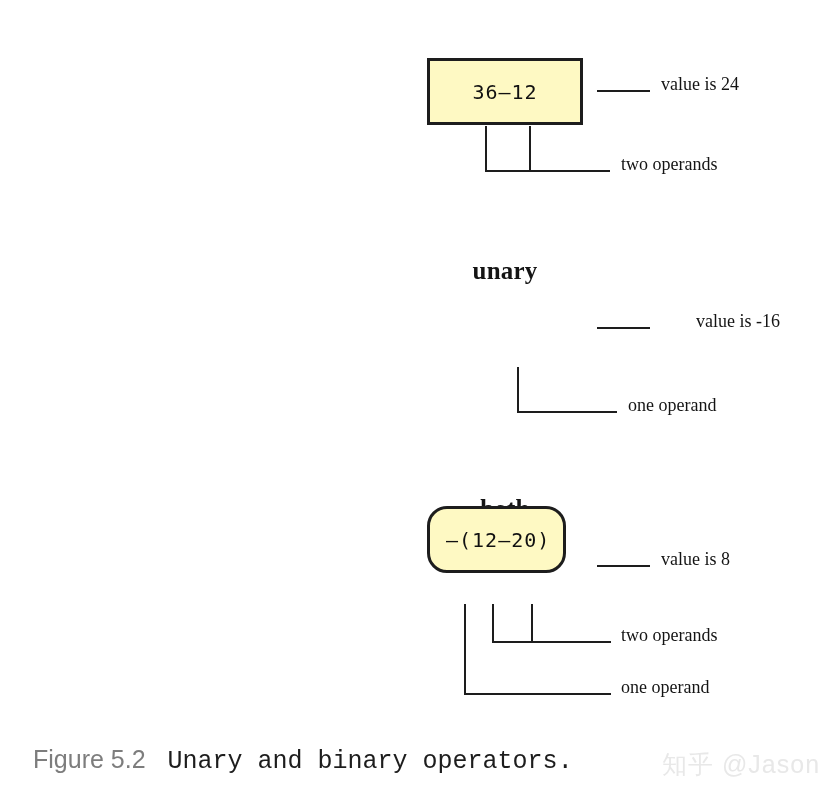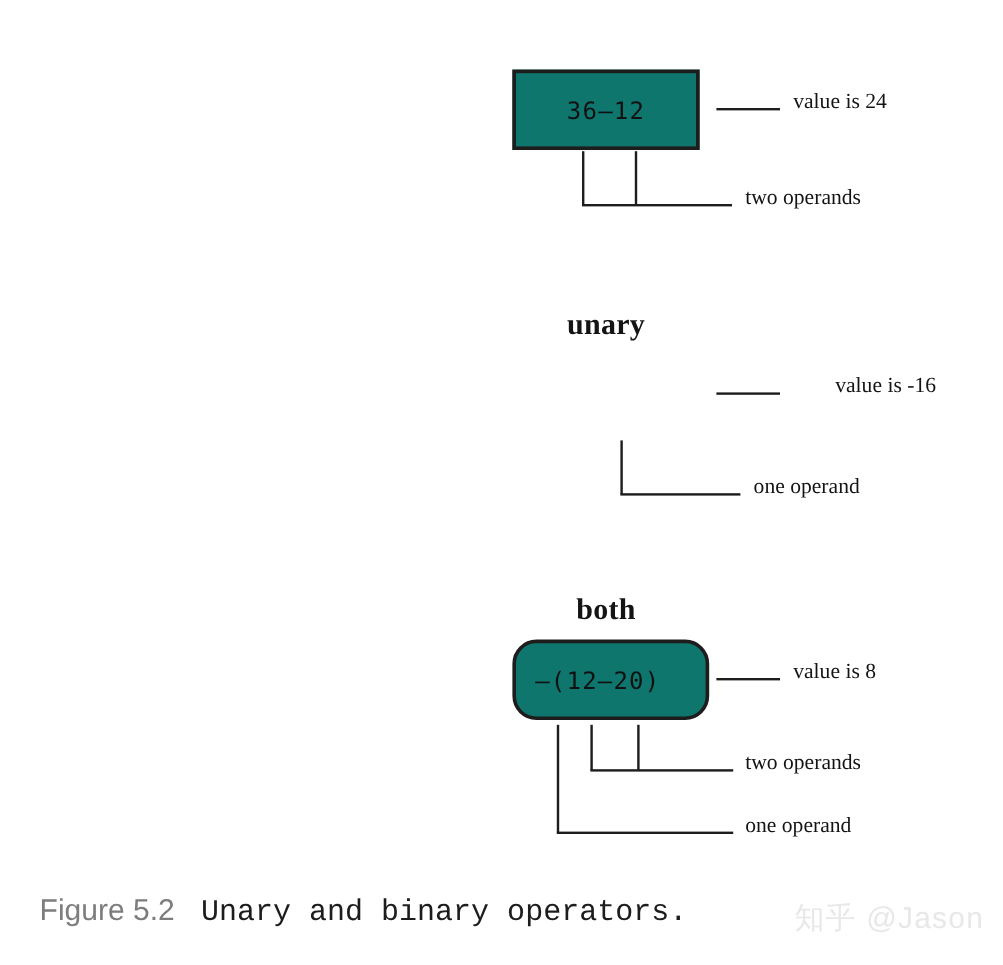--- a/index.html
+++ b/index.html
@@ -25,21 +25,21 @@
     color: #141414;
     text-align: center;
     white-space: nowrap;
     letter-spacing: 0.2px;
   }
 
   
   .expr-box {
     position: absolute;
     box-sizing: border-box;
-    background: #0f766e;
+    background: #fef9c3;
     border: 3px solid #1d1d1d;
     display: flex;
     align-items: center;
   }
   .expr-text {
     font-family: "DejaVu Sans Mono", "Liberation Mono", monospace;
     font-size: 20px;
     color: #111111;
     letter-spacing: 1px;
     white-space: pre;
@@ -125,21 +125,21 @@
 
   <div class="hline" style="left:597px; top:327px; width:53px;"></div>
   <div class="annot-label" style="left:696px; top:311px;">value is -16</div>
 
   <div class="vline" style="left:517px; top:367px; height:45px;"></div>
   <div class="hline" style="left:517px; top:411px; width:100px;"></div>
   <div class="annot-label" style="left:628px; top:395px;">one operand</div>
 
   <div class="group-title" style="left:427px; top:495px; width:156px;">both</div>
 
-  <div class="expr-box" style="left:427px; top:533px; width:164px; height:67px;border-radius:20px;">
+  <div class="expr-box" style="left:427px; top:506px; width:139px; height:67px;border-radius:20px;">
     <div class="expr-text expr-left">—(12—20)</div>
   </div>
 
   <div class="hline" style="left:597px; top:565px; width:53px;"></div>
   <div class="annot-label" style="left:661px; top:549px;">value is 8</div>
 
   <div class="vline" style="left:492px; top:604px; height:38px;"></div>
   <div class="vline" style="left:531px; top:604px; height:38px;"></div>
   <div class="hline" style="left:492px; top:641px; width:119px;"></div>
   <div class="annot-label" style="left:621px; top:625px;">two operands</div>

